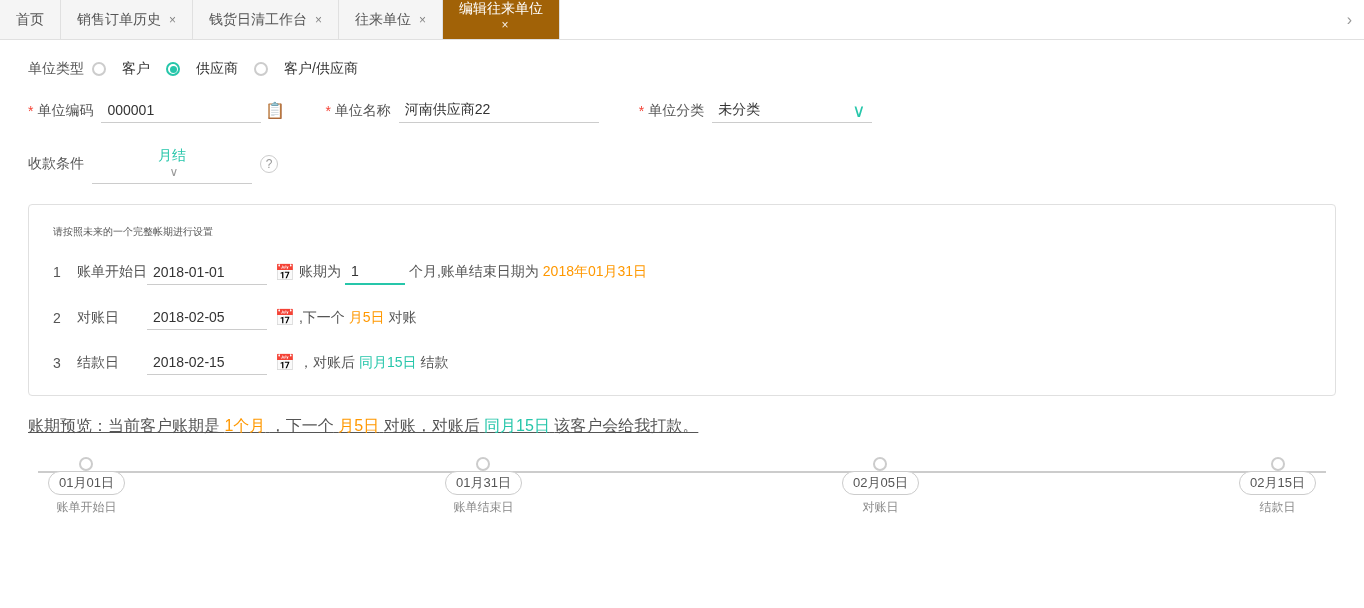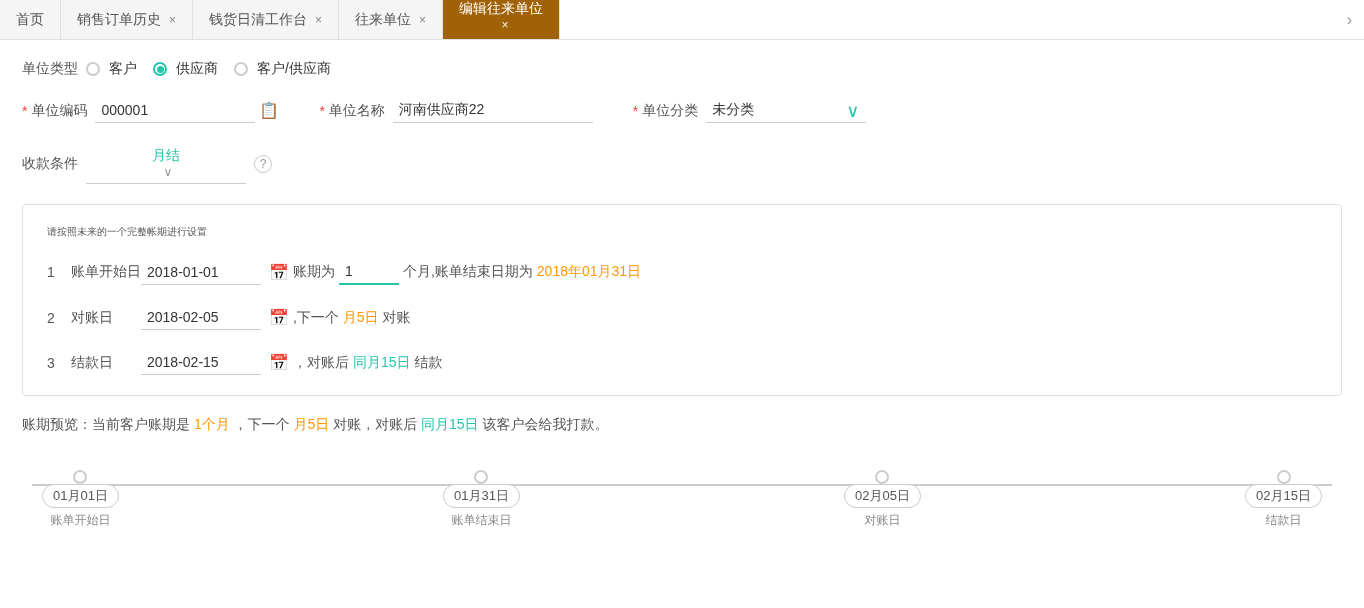--- a/index.html
+++ b/index.html
@@ -44,21 +44,21 @@
       margin-left: auto;
       padding: 0 12px;
       color: #999;
       cursor: pointer;
       font-size: 16px;
     }
 
     
     .main-content {
       background: #fff;
-      padding: 20px 22px;
+      padding: 20px 28px;
       min-height: 568px;
     }
 
     
     .form-row {
       display: flex;
       align-items: center;
       margin-bottom: 20px;
       flex-wrap: wrap;
     }
@@ -72,21 +72,21 @@
       margin-right: 4px;
     }
     .radio-group {
       display: flex;
       align-items: center;
       gap: 16px;
     }
     .radio-item {
       display: flex;
       align-items: center;
-      gap: 9px;
+      gap: 16px;
       cursor: pointer;
     }
     .radio-circle {
       width: 14px;
       height: 14px;
       border-radius: 50%;
       border: 2px solid #ccc;
       display: inline-flex;
       align-items: center;
       justify-content: center;
@@ -223,23 +223,24 @@
     }
     .orange-text { color: #ff9800; }
     .teal-text { color: #26c6aa; }
     .normal-text { color: #555; text-align: right; }
 
     
     .preview-section {
       margin-top: 8px;
     }
     .preview-text {
-      font-size: 14px;
-      color: #555;
-      margin-bottom: 36px;
+      font-size: 16px;
+      color: #555;
+      margin-bottom: 20px;
+      text-decoration: underline;
     }
     .timeline-line {
       position: absolute;
       top: 14px;
       left: 10px;
       right: 10px;
       height: 2px;
       background: #ccc;
     }
     .timeline-points {

